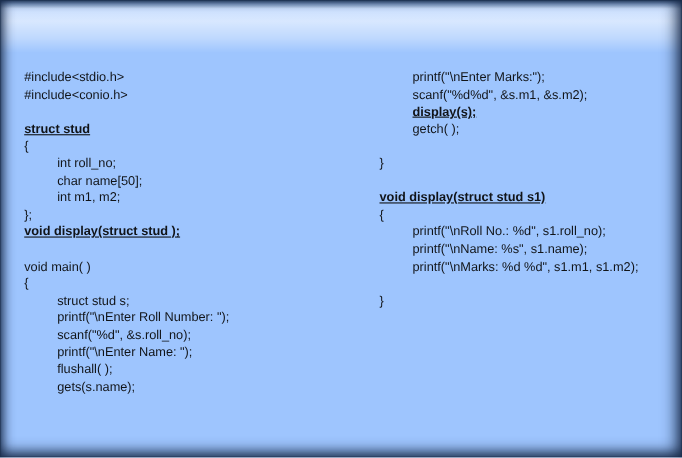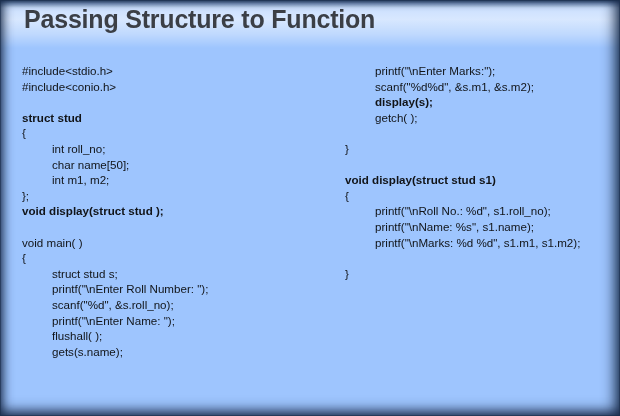--- a/index.html
+++ b/index.html
@@ -71,21 +71,21 @@
     position: absolute;
     z-index: 3;
     font-size: 11.6px;
     line-height: 15.6px;
     color: #111418;
     white-space: pre;
   }
   #col-left  { left: 22px;  top: 63px; }
   #col-right { left: 345px; top: 63px; }
   .ln { display: block; height: 15.6px; }
-  .ln.b { font-weight: bold; }
+  .ln.b { font-weight: bold; text-decoration: underline; }
   .ln.sp { height: 15.6px; }
   .ind1 { padding-left: 30px; }
   #watermark {
     position: absolute;
     left: 190px;
     top: 381px;
     z-index: 4;
     font-family: "Liberation Serif", serif;
     font-weight: bold;
     font-size: 16.5px;
@@ -95,21 +95,20 @@
   }
 </style>
 </head>
 <body>
 
 <div id="slide">
 
   <div id="title-band"></div>
   <div id="title-band-top"></div>
 
-  <div id="slide-title">Passing Structure to Function</div>
 
   <div id="col-left" class="code-col"><span class="ln">#include&lt;stdio.h&gt;</span><span class="ln">#include&lt;conio.h&gt;</span><span class="ln sp">&nbsp;</span><span class="ln b">struct stud</span><span class="ln">{</span><span class="ln ind1">int roll_no;</span><span class="ln ind1">char name[50];</span><span class="ln ind1">int m1, m2;</span><span class="ln">};</span><span class="ln b">void display(struct stud );</span><span class="ln sp">&nbsp;</span><span class="ln">void main( )</span><span class="ln">{</span><span class="ln ind1">struct stud s;</span><span class="ln ind1">printf("\nEnter Roll Number: ");</span><span class="ln ind1">scanf("%d", &amp;s.roll_no);</span><span class="ln ind1">printf("\nEnter Name: ");</span><span class="ln ind1">flushall( );</span><span class="ln ind1">gets(s.name);</span></div>
 
   <div id="col-right" class="code-col"><span class="ln ind1">printf("\nEnter Marks:");</span><span class="ln ind1">scanf("%d%d", &amp;s.m1, &amp;s.m2);</span><span class="ln b ind1">display(s);</span><span class="ln ind1">getch( );</span><span class="ln sp">&nbsp;</span><span class="ln">}</span><span class="ln sp">&nbsp;</span><span class="ln b">void display(struct stud s1)</span><span class="ln">{</span><span class="ln ind1">printf("\nRoll No.: %d", s1.roll_no);</span><span class="ln ind1">printf("\nName: %s", s1.name);</span><span class="ln ind1">printf("\nMarks: %d %d", s1.m1, s1.m2);</span><span class="ln sp">&nbsp;</span><span class="ln">}</span></div>
 
 
   <div id="frame-vignette"></div>
 </div>
 
 </body></html>

